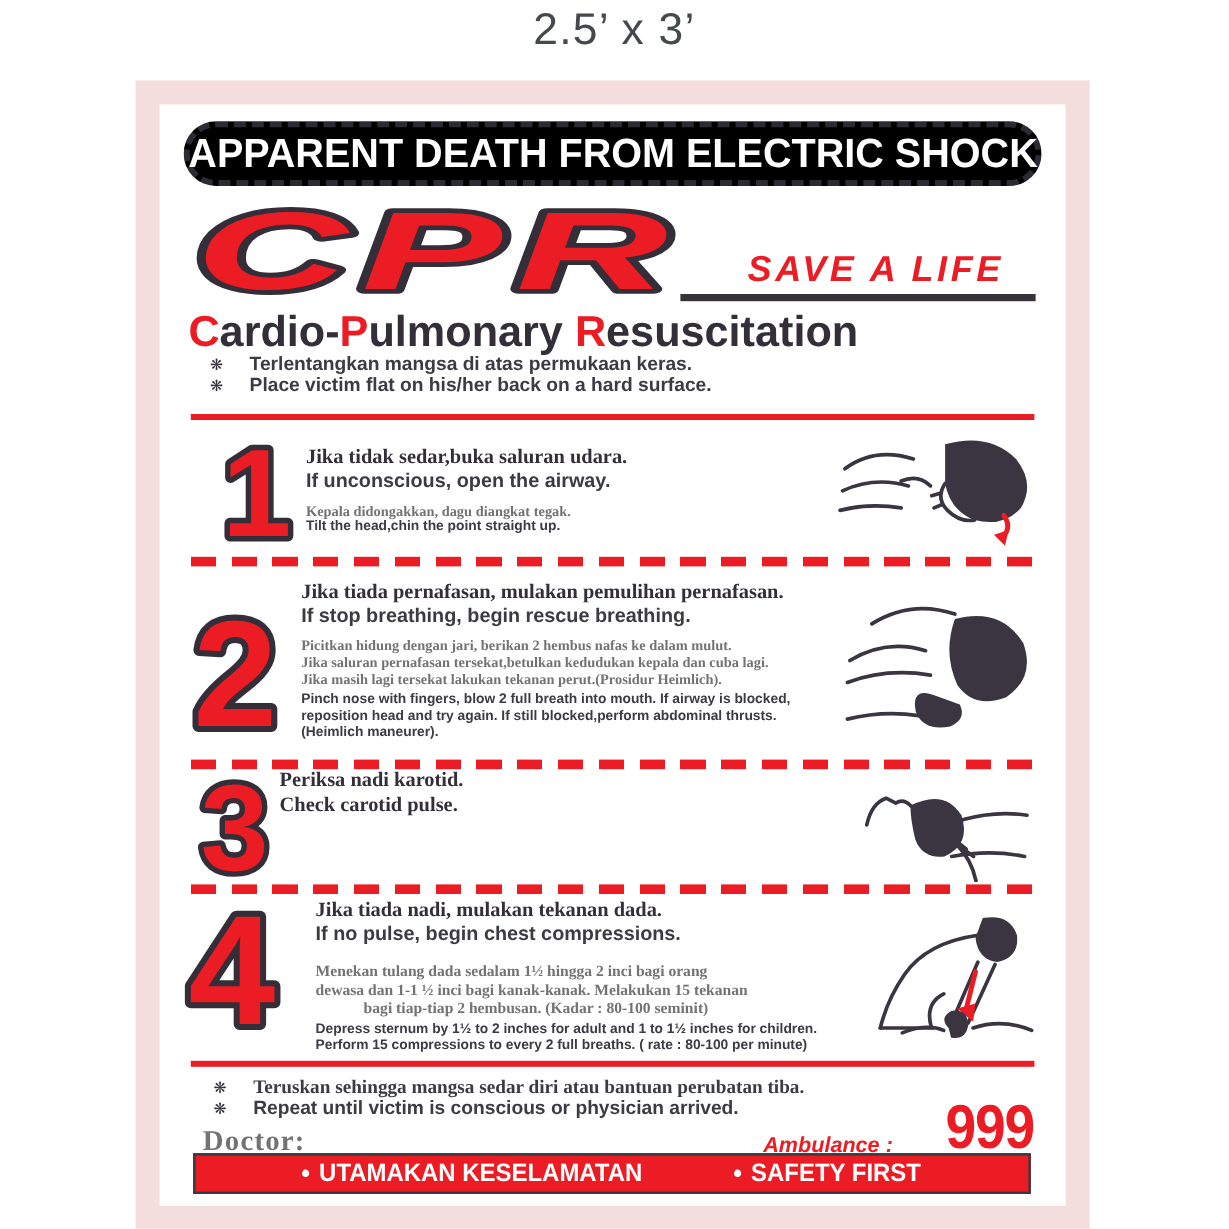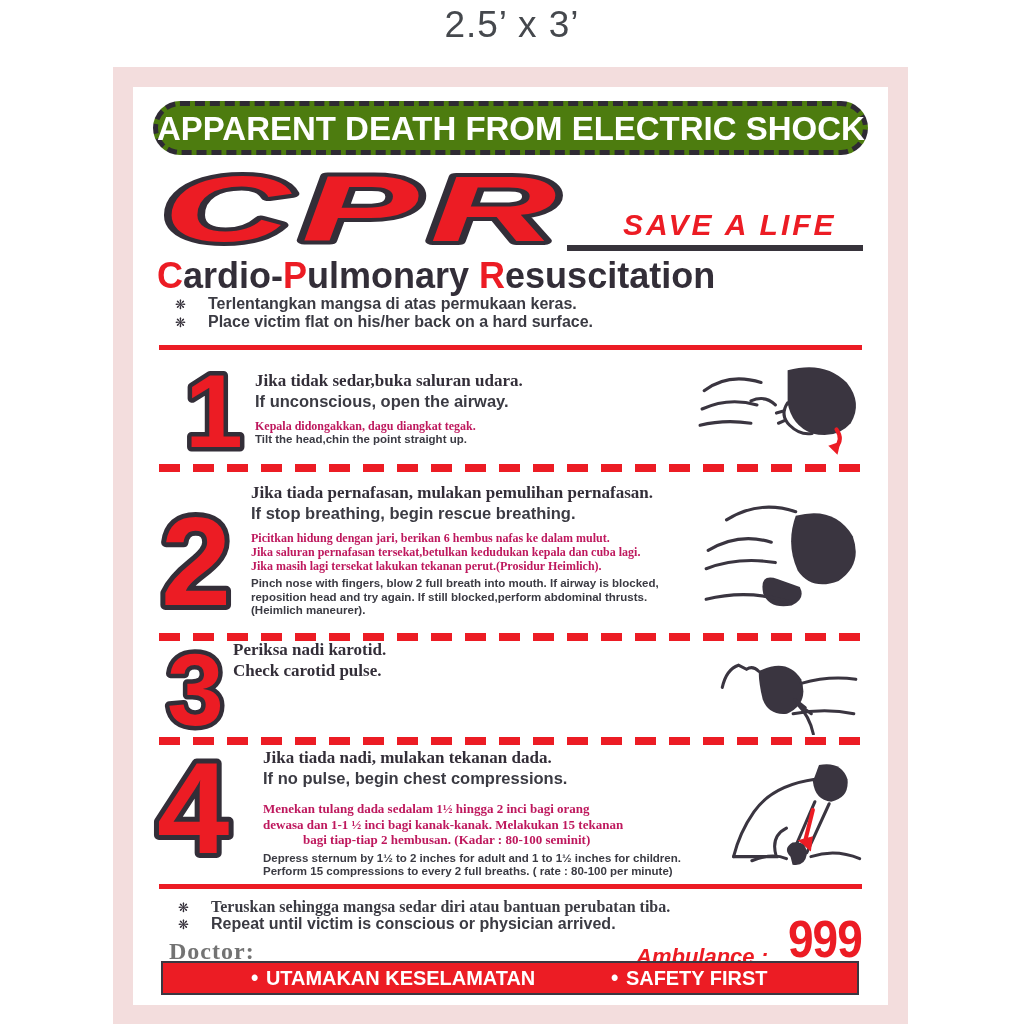--- a/index.html
+++ b/index.html
@@ -21,21 +21,21 @@
   }
   .poster{
     position:absolute;left:20px;top:20px;width:755px;height:918px;
     background:#ffffff;
   }
   .abs{position:absolute;}
 
   
   .banner{
     left:20px;top:14px;width:705px;height:44px;
-    background:#4d7c0f;border:5px dashed #2e2a33;border-radius:28px;
+    background:#000000;border:5px dashed #2e2a33;border-radius:28px;
     display:flex;align-items:center;justify-content:center;
   }
   .banner-text{
     color:#ffffff;font-weight:bold;font-size:34px;letter-spacing:0px;
     transform:scaleX(0.97);white-space:nowrap;
   }
 
   
   .tagline{
     left:490px;top:121px;color:#ec1c24;font-weight:bold;font-style:italic;
@@ -66,36 +66,36 @@
   .dash-2{top:546px;}
   .dash-3{top:650px;}
 
   .step-num text{
     font-family:"Liberation Sans",sans-serif;font-weight:bold;
     fill:#ec1c24;stroke:#332e38;paint-order:stroke;stroke-linejoin:round;
   }
   .step-text{position:absolute;}
   .t-ms{font-size:17px;font-weight:bold;color:#332e38;line-height:21px;white-space:nowrap;}
   .t-en{font-size:16.5px;font-weight:bold;color:#3b3b43;line-height:21px;white-space:nowrap;}
-  .d-ms{font-size:12px;font-weight:bold;color:#be185d;line-height:14px;white-space:nowrap;}
+  .d-ms{font-size:12px;font-weight:bold;color:#737373;line-height:14px;white-space:nowrap;}
   .d-en{font-size:11.5px;font-weight:bold;color:#3b3b43;line-height:13.5px;white-space:nowrap;}
   .detail{margin-top:7px;}
   .detail-en-gap{margin-top:4px;}
 
   .illus{position:absolute;}
   .illus path{stroke:#3a3540;stroke-width:3;fill:none;stroke-linecap:round;}
   .illus path.hair{fill:#3a3540;stroke:none;}
   .illus path.red-stroke{stroke:#ec1c24;stroke-width:4;}
   .illus path.red-fill{fill:#ec1c24;stroke:none;}
 
   .outro-ms{left:45px;top:811px;}
   .outro-en{left:45px;top:828px;}
 
   .doctor-label{left:36px;top:851px;font-size:24px;font-weight:bold;color:#737373;letter-spacing:1px;}
-  .ambulance-label{left:503px;top:857px;font-size:22px;font-weight:bold;font-style:italic;color:#ec1c24;}
+  .ambulance-label{left:503px;top:857px;font-size:18px;font-weight:bold;font-style:italic;color:#ec1c24;}
   .ambulance-number{left:655px;top:829px;font-size:46px;font-weight:bold;color:#ec1c24;transform:scaleY(1.12);letter-spacing:-1px;line-height:46px;}
 
   .footer-bar{
     left:28px;top:874px;width:694px;height:30px;background:#ec1c24;
     border:2.5px solid #3b3741;
   }
   .footer-item{
     position:absolute;top:0;height:30px;display:flex;align-items:center;
     color:#ffffff;font-weight:bold;font-size:21px;white-space:nowrap;
     transform:scaleX(0.95);transform-origin:left center;
@@ -163,21 +163,21 @@
 
     <div class="abs dashline dash-1"></div>
 
     <svg class="abs step-num" style="left:22px;top:422px;" width="100" height="104" viewBox="0 0 100 104">
       <text x="6" y="96" font-size="126" stroke-width="10">2</text>
     </svg>
     <div class="step-text" style="left:118px;top:395px;">
       <div class="t-ms serif">Jika tiada pernafasan, mulakan pemulihan pernafasan.</div>
       <div class="t-en sans">If stop breathing, begin rescue breathing.</div>
       <div class="detail">
-        <div class="d-ms serif">Picitkan hidung dengan jari, berikan 6 hembus nafas ke dalam mulut.</div>
+        <div class="d-ms serif">Picitkan hidung dengan jari, berikan 2 hembus nafas ke dalam mulut.</div>
         <div class="d-ms serif">Jika saluran pernafasan tersekat,betulkan kedudukan kepala dan cuba lagi.</div>
         <div class="d-ms serif">Jika masih lagi tersekat lakukan tekanan perut.(Prosidur Heimlich).</div>
         <div class="detail-en-gap">
           <div class="d-en sans">Pinch nose with fingers, blow 2  full breath into mouth. If airway is blocked,</div>
           <div class="d-en sans">reposition head and try again. If still blocked,perform abdominal thrusts.</div>
           <div class="d-en sans">(Heimlich maneurer).</div>
         </div>
       </div>
     </div>
     <svg class="illus" style="left:565px;top:406px;" width="168" height="126" viewBox="0 0 165 123">

